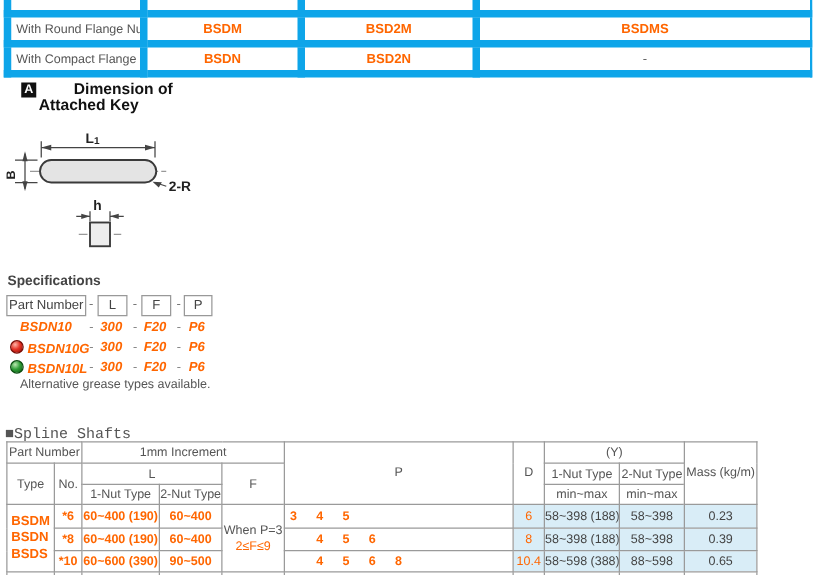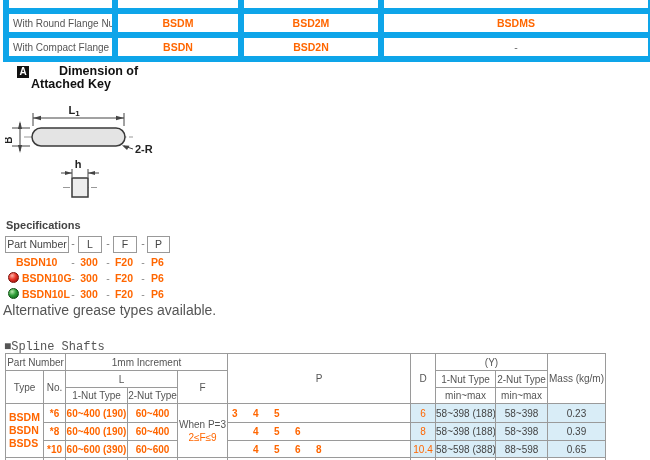--- a/index.html
+++ b/index.html
@@ -19,32 +19,32 @@
   .key-title1{position:absolute;left:31px;top:64px;font-size:12.5px;font-weight:bold;color:#111;margin-left:28px;}
   .key-title2{position:absolute;left:31px;top:77px;font-size:12.5px;font-weight:bold;color:#111;}
   .key-svg{position:absolute;left:5px;top:100px;}
   .key-svg text{font-family:"Liberation Sans",sans-serif;fill:#222;}
 
   
   .spec-heading{position:absolute;left:6px;top:219px;font-size:11px;font-weight:bold;color:#444;}
   .pn-box{position:absolute;top:236px;height:15px;line-height:15px;border:1px solid #999;background:#fff;
           text-align:center;font-size:10.5px;color:#444;}
   .pn-dash{position:absolute;top:237px;width:8px;text-align:center;font-size:10.5px;color:#777;}
-  .ex-row{position:absolute;left:0;width:220px;height:14px;font-size:10.5px;font-weight:bold;color:#ff6600;}
+  .ex-row{position:absolute;left:0;width:220px;height:14px;font-size:10.5px;font-weight:bold;color:#ff6600;font-style:italic;}
   .ex-name{position:absolute;left:8px;width:64px;white-space:nowrap;}
   .ex-dash{position:absolute;width:8px;text-align:center;color:#888;font-weight:normal;}
   .ex-d1{left:69px;} .ex-d2{left:104px;} .ex-d3{left:139px;}
   .ex-v1{position:absolute;left:78px;width:22px;text-align:center;}
   .ex-v2{position:absolute;left:113px;width:22px;text-align:center;}
   .ex-v3{position:absolute;left:147px;width:21px;text-align:center;}
   .ball{display:inline-block;width:9px;height:9px;border-radius:50%;vertical-align:-1px;margin-right:3px;}
   .ball-red{background:radial-gradient(circle at 35% 30%, #ffb3a6, #e63327 45%, #8f0d06 95%);border:1px solid #7a0c05;}
   .ball-green{background:radial-gradient(circle at 35% 30%, #b9e8b0, #2f9e38 45%, #0d5c14 95%);border:1px solid #0a4d10;}
   .ex-spacer{display:inline-block;width:8px;}
-  .note1{position:absolute;left:3px;top:302px;font-size:14px;color:#555;}
+  .note1{position:absolute;left:16px;top:302px;font-size:10px;color:#555;}
   .note2{position:absolute;left:3px;top:315px;font-size:10.5px;color:#555;}
   .note2 a{color:#0060c6;text-decoration:underline;cursor:pointer;}
 
   
   .spline-title{position:absolute;left:4px;top:340px;font-size:12px;color:#555;font-family:Liberation Mono, monospace;}
   .spline-table{position:absolute;left:5px;top:353px;width:601px;border-collapse:collapse;table-layout:fixed;}
   .spline-table th,.spline-table td{border:1px solid #9a9a9a;padding:0;overflow:hidden;white-space:nowrap;
        font-size:10px;font-weight:normal;background:#fff;text-align:center;vertical-align:middle;}
   .spline-table th{color:#555;}
   .spline-table td.org{color:#ff6600;font-weight:bold;}
@@ -246,21 +246,21 @@
         <span class="pslot"></span><span class="pslot">4</span><span class="pslot">5</span><span class="pslot">6</span><span class="pslot"></span>
       </td>
       <td class="blue dval">8</td>
       <td class="blue">58~398 (188)</td>
       <td class="blue">58~398</td>
       <td class="blue">0.39</td>
     </tr>
     <tr style="height:17px">
       <td class="org">*10</td>
       <td class="org">60~600 (390)</td>
-      <td class="org">60~600</td>
+      <td class="org">90~500</td>
       <td class="pcell">
         <span class="pslot"></span><span class="pslot">4</span><span class="pslot">5</span><span class="pslot">6</span><span class="pslot">8</span>
       </td>
       <td class="blue dval">10.4</td>
       <td class="blue">58~598 (388)</td>
       <td class="blue">88~598</td>
       <td class="blue">0.65</td>
     </tr>
     <tr style="height:8px">
       <td></td>

